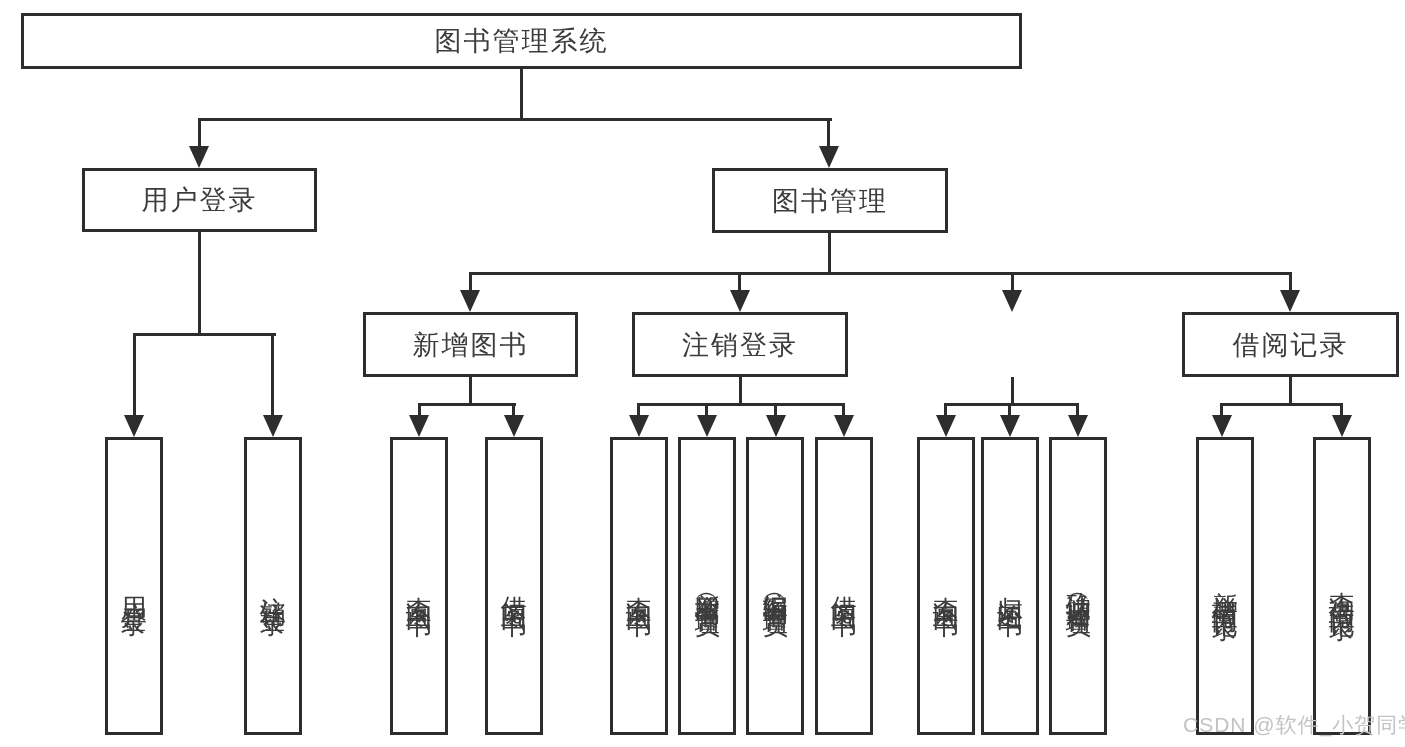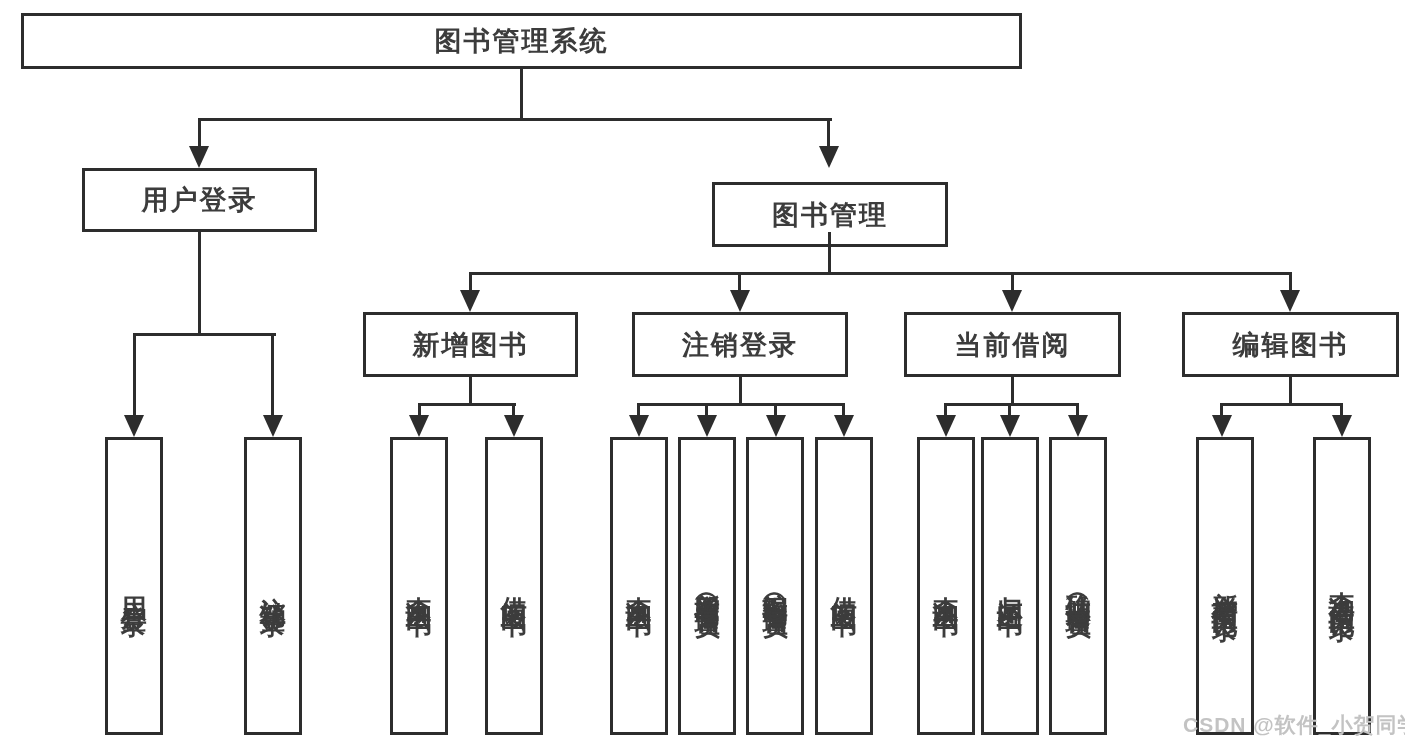--- a/index.html
+++ b/index.html
@@ -3,21 +3,20 @@
 <meta charset="utf-8">
 <style>
   html, body { margin: 0; padding: 0; background: #ffffff; }
   .stage {
     position: relative;
     width: 1405px;
     height: 747px;
     background: var(--background, #ffffff);
     font-family: "Liberation Sans", "DejaVu Sans", sans-serif;
     overflow: hidden;
-    font-weight: bold;
   }
   .box {
     position: absolute;
     box-sizing: border-box;
     border: 3px solid var(--line, #2d2d2d);
     background: #ffffff;
     display: flex;
     align-items: center;
     justify-content: center;
     color: var(--text, #3c3c3c);
@@ -65,21 +64,21 @@
   <div class="vl" style="left:520px;top:68px;height:52px"></div>
   <div class="hl" style="left:198px;top:118px;width:634px"></div>
   <div class="vl" style="left:198px;top:118px;height:30px"></div>
   <div class="ah" style="left:189px;top:146px"></div>
   <div class="vl" style="left:827px;top:118px;height:30px"></div>
   <div class="ah" style="left:819px;top:146px"></div>
 
   <div class="box h" style="left:82px;top:168px;width:235px;height:64px">
     <span class="lbl">用户登录</span>
   </div>
-  <div class="box h" style="left:712px;top:182px;width:236px;height:65px">
+  <div class="box h" style="left:712px;top:168px;width:236px;height:65px">
     <span class="lbl">图书管理</span>
   </div>
 
   <div class="vl" style="left:198px;top:232px;height:104px"></div>
   <div class="hl" style="left:133px;top:333px;width:143px"></div>
   <div class="vl" style="left:133px;top:333px;height:84px"></div>
   <div class="ah" style="left:124px;top:415px"></div>
   <div class="vl" style="left:271px;top:333px;height:84px"></div>
   <div class="ah" style="left:263px;top:415px"></div>
 
@@ -93,25 +92,22 @@
   <div class="ah" style="left:1002px;top:290px"></div>
   <div class="vl" style="left:1289px;top:272px;height:20px"></div>
   <div class="ah" style="left:1280px;top:290px"></div>
 
   <div class="box h" style="left:363px;top:312px;width:215px;height:65px">
     <span class="lbl">新增图书</span>
   </div>
   <div class="box h" style="left:632px;top:312px;width:216px;height:65px">
     <span class="lbl">注销登录</span>
   </div>
-  <div class="box h" style="left:904px;top:312px;width:217px;height:65px">
-    <span class="lbl">当前借阅</span>
-  </div>
   <div class="box h" style="left:1182px;top:312px;width:217px;height:65px">
-    <span class="lbl">编辑图书</span>
+    <span class="lbl">借阅记录</span>
   </div>
 
   <div class="vl" style="left:469px;top:377px;height:29px"></div>
   <div class="hl" style="left:418px;top:403px;width:98px"></div>
   <div class="vl" style="left:418px;top:403px;height:14px"></div>
   <div class="ah" style="left:409px;top:415px"></div>
   <div class="vl" style="left:512px;top:403px;height:14px"></div>
   <div class="ah" style="left:504px;top:415px"></div>
 
   <div class="vl" style="left:739px;top:377px;height:29px"></div>

